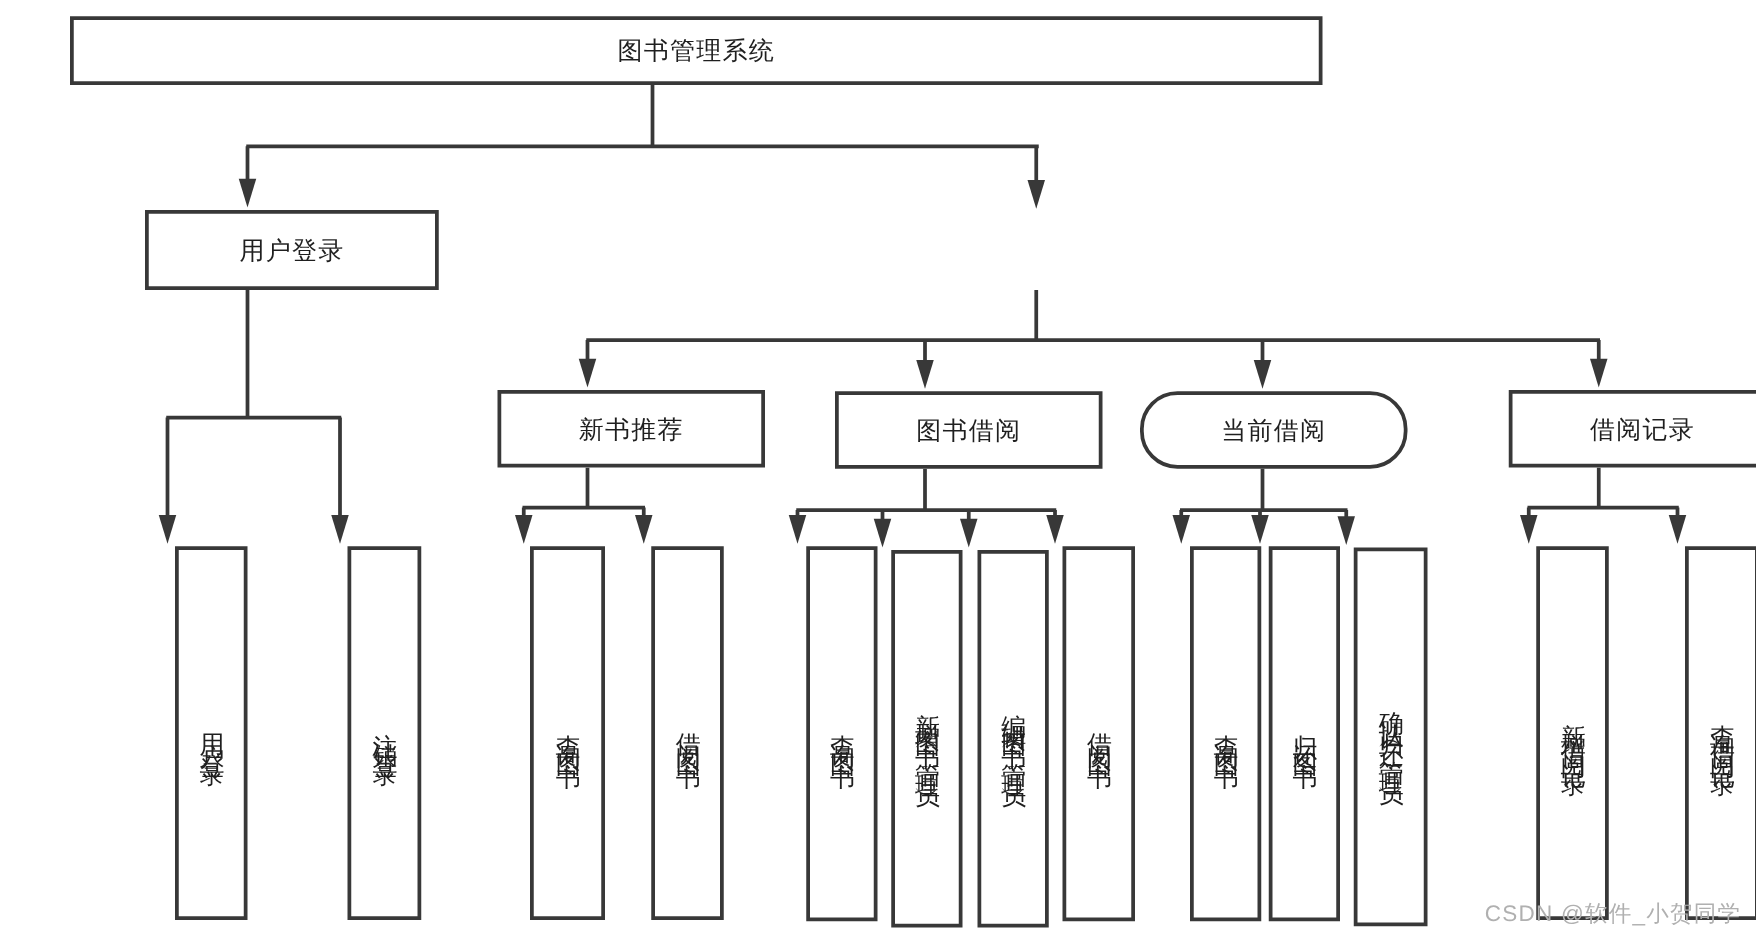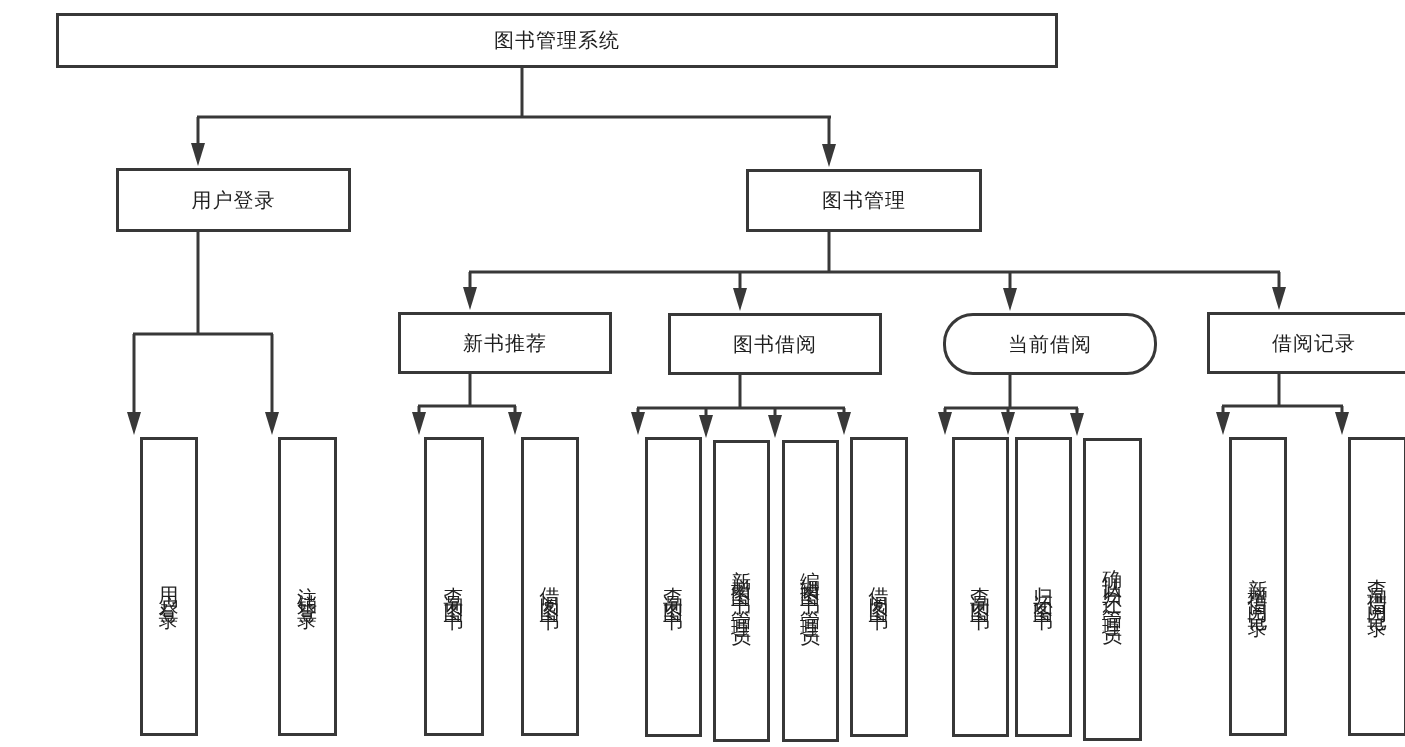--- a/index.html
+++ b/index.html
@@ -114,39 +114,39 @@
       <polygon points="1001,412 1015,412 1008,435"></polygon>
       <polygon points="1070,413 1084,413 1077,436"></polygon>
       <polygon points="1216,412 1230,412 1223,435"></polygon>
       <polygon points="1335,412 1349,412 1342,435"></polygon>
     </g>
   </svg>
 
   <div class="node box-h" style="left:21px;top:13px;width:1002px;height:55px;">图书管理系统</div>
 
   <div class="node box-h" style="left:81px;top:168px;width:235px;height:64px;">用户登录</div>
-  <div class="node box-h" style="left:711px;top:169px;width:236px;height:63px;">图书管理</div>
 
   <div class="node box-h" style="left:633px;top:313px;width:214px;height:62px;">图书借阅</div>
   <div class="node box-h" style="left:363px;top:312px;width:214px;height:62px;">新书推荐</div>
-  <div class="node box-h" style="left:908px;top:313px;width:214px;height:62px;border-radius:30px;">当前借阅</div>
+  <div class="node box-h" style="left:877px;top:313px;width:214px;height:62px;border-radius:30px;">当前借阅</div>
   <div class="node box-h" style="left:1172px;top:312px;width:214px;height:62px;">借阅记录</div>
 
   <div class="node box-v" style="left:105px;top:437px;width:58px;height:299px;">用户登录</div>
   <div class="node box-v" style="left:243px;top:437px;width:59px;height:299px;">注销登录</div>
 
   <div class="node box-v" style="left:389px;top:437px;width:60px;height:299px;">查询图书</div>
   <div class="node box-v" style="left:486px;top:437px;width:58px;height:299px;">借阅图书</div>
 
   <div class="node box-v" style="left:610px;top:437px;width:57px;height:300px;">查询图书</div>
   <div class="node box-v" style="left:678px;top:440px;width:57px;height:302px;">新增图书（管理员）</div>
   <div class="node box-v" style="left:747px;top:440px;width:57px;height:302px;">编辑图书（管理员）</div>
   <div class="node box-v" style="left:815px;top:437px;width:58px;height:300px;">借阅图书</div>
 
   <div class="node box-v" style="left:917px;top:437px;width:57px;height:300px;">查询图书</div>
   <div class="node box-v" style="left:980px;top:437px;width:57px;height:300px;">归还图书</div>
   <div class="node box-v" style="left:1048px;top:438px;width:59px;height:303px;">确认归还（管理员）</div>
 
   <div class="node box-v" style="left:1194px;top:437px;width:58px;height:299px;">新增借阅记录</div>
   <div class="node box-v" style="left:1313px;top:437px;width:59px;height:299px;">查询借阅记录</div>
 
+  <div id="watermark">CSDN @软件_小贺同学</div>
 
 </div>
 
 </body></html>

